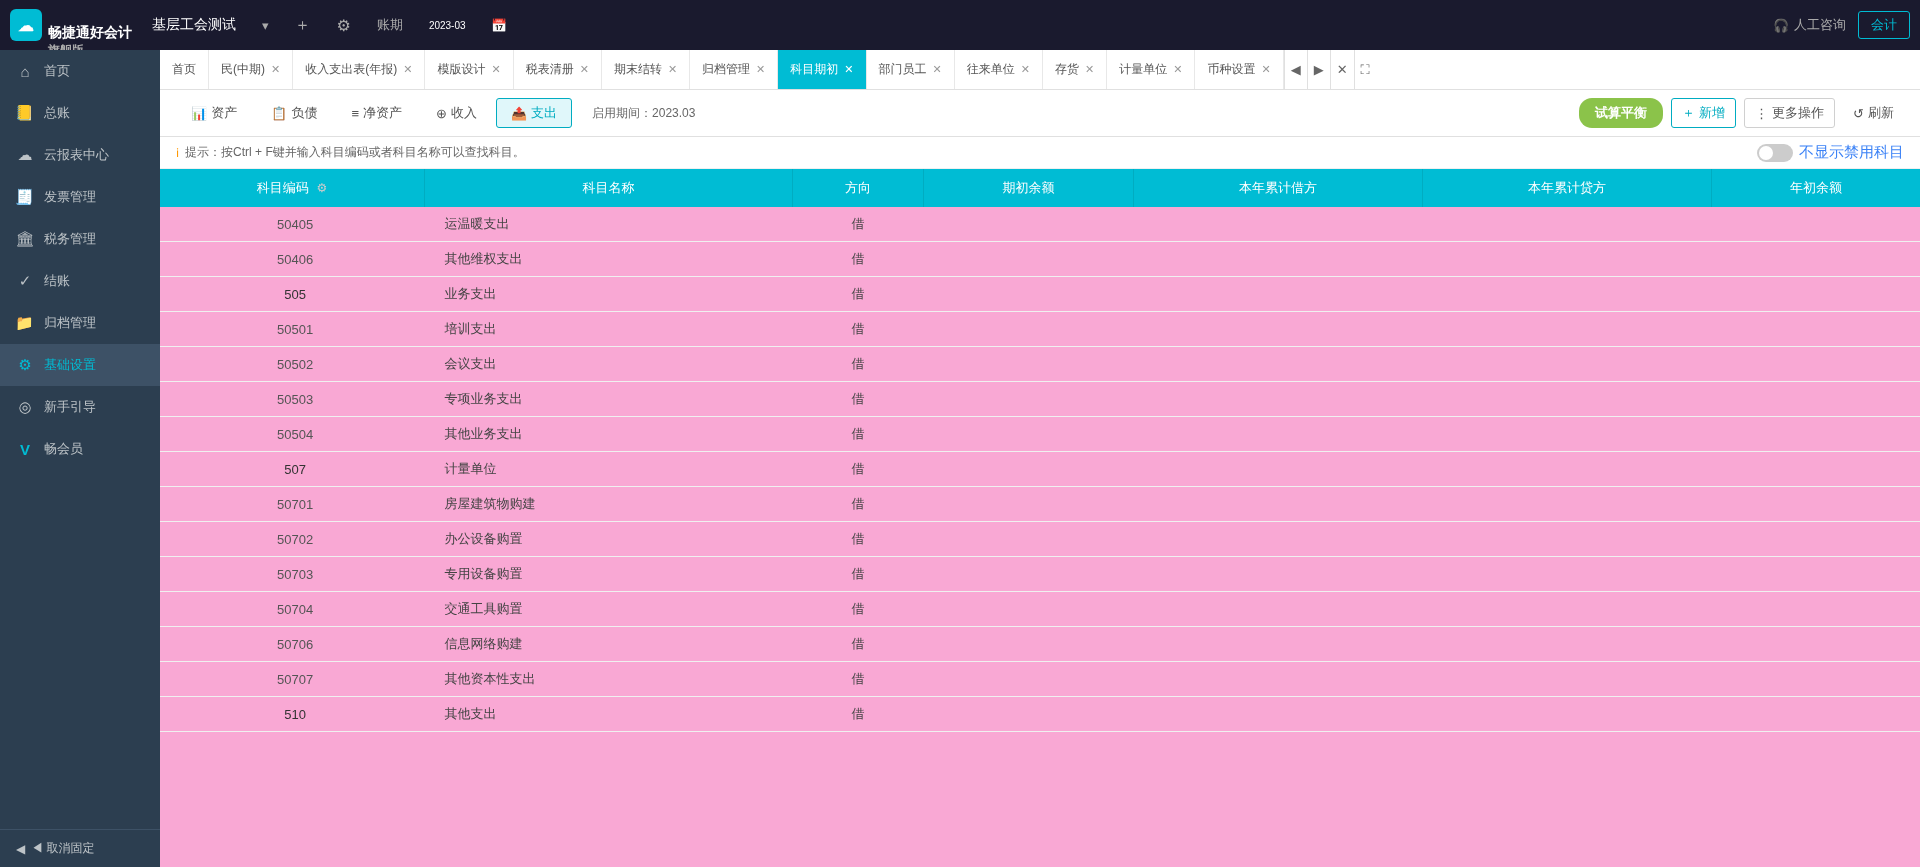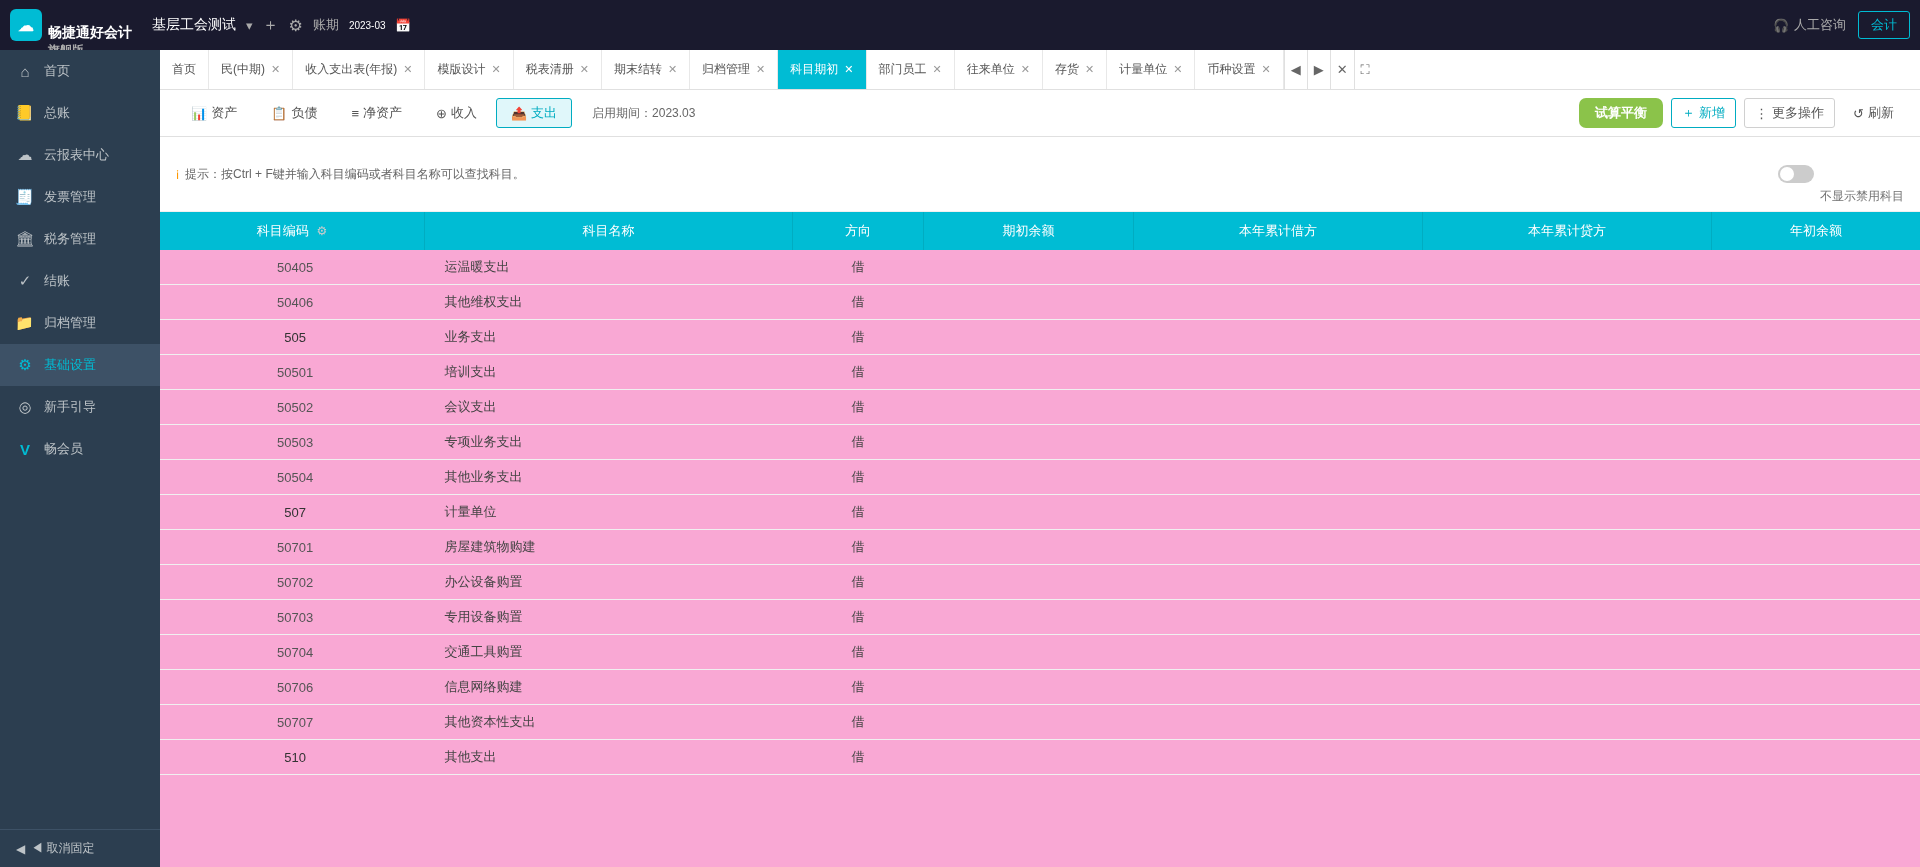--- a/index.html
+++ b/index.html
@@ -11,21 +11,21 @@
     .main-area { display: flex; flex: 1; overflow: hidden; }
     .sidebar { width: 160px; background: #2c3e50; flex-shrink: 0; display: flex; flex-direction: column; }
     .content-area { flex: 1; display: flex; flex-direction: column; overflow: hidden; }
 
     
     .app-logo { display: flex; align-items: center; gap: 6px; color: white; font-weight: bold; font-size: 14px; }
     .logo-icon { width: 32px; height: 32px; background: #00bcd4; border-radius: 6px; display: flex; align-items: center; justify-content: center; color: white; font-size: 16px; }
     .logo-text { display: flex; flex-direction: column; }
     .logo-main { font-size: 14px; color: white; font-weight: bold; margin-top: 32px; }
     .logo-sub { font-size: 12px; color: #aaa; }
-    .top-bar-mid { display: flex; align-items: center; gap: 10px; flex: 1; margin-left: 10px; }
+    .top-bar-mid { display: flex; align-items: center; gap: 26px; flex: 1; margin-left: 10px; }
     .company-name { color: white; font-size: 14px; }
     .dropdown-arrow { color: #aaa; }
     .add-btn { color: #aaa; font-size: 16px; }
     .settings-btn { color: #aaa; font-size: 16px; }
     .period-label { color: #aaa; font-size: 13px; }
     .period-value { color: white; font-size: 10px; }
     .calendar-icon { color: #00bcd4; }
     .top-bar-right { display: flex; align-items: center; gap: 12px; margin-left: auto; }
     .support-btn { display: flex; align-items: center; gap: 4px; color: #aaa; font-size: 13px; }
     .account-btn { border: 1px solid #00bcd4; color: #00bcd4; padding: 4px 12px; border-radius: 3px; font-size: 13px; background: transparent; cursor: pointer; }
@@ -43,32 +43,32 @@
     .sidebar-item.active { background: #3d5166; color: #00bcd4; }
     .sidebar-icon { width: 18px; height: 18px; display: flex; align-items: center; justify-content: center; font-size: 15px; }
     .sidebar-bottom { margin-top: auto; border-top: 1px solid #3d5166; padding: 10px 16px; color: #bdc3c7; font-size: 12px; cursor: pointer; display: flex; align-items: center; gap: 6px; }
 
     
     .category-tabs { display: flex; align-items: center; padding: 8px 16px; background: #fff; border-bottom: 1px solid #e0e0e0; flex-shrink: 0; gap: 4px; }
     .cat-tab { display: flex; align-items: center; gap: 4px; padding: 5px 14px; border-radius: 3px; cursor: pointer; font-size: 13px; color: #555; border: 1px solid transparent; }
     .cat-tab.active { background: #e0f7fa; color: #00acc1; border-color: #00acc1; }
     .period-info { margin-left: 16px; color: #666; font-size: 12px; }
     .toolbar-right { margin-left: auto; display: flex; align-items: center; gap: 8px; }
-    .btn-calc { background: #8bc34a; color: white; padding: 6px 16px; border-radius: 7px; border: none; cursor: pointer; font-size: 13px; font-weight: bold; }
+    .btn-calc { background: #8bc34a; color: white; padding: 6px 16px; border-radius: 13px; border: none; cursor: pointer; font-size: 13px; font-weight: bold; }
     .btn-add { display: flex; align-items: center; gap: 4px; color: #00acc1; cursor: pointer; font-size: 13px; padding: 5px 10px; border: 1px solid #00acc1; border-radius: 3px; }
     .btn-more { display: flex; align-items: center; gap: 4px; color: #555; cursor: pointer; font-size: 13px; padding: 5px 10px; border: 1px solid #d0d0d0; border-radius: 3px; }
     .btn-refresh { display: flex; align-items: center; gap: 4px; color: #555; cursor: pointer; font-size: 13px; padding: 5px 10px; }
 
     
     .notice-bar { display: flex; align-items: center; padding: 6px 16px; background: #fff; border-bottom: 1px solid #f0f0f0; font-size: 12px; color: #666; flex-shrink: 0; }
     .notice-icon { color: #ff9800; margin-right: 6px; }
     .toggle-right { margin-left: auto; display: flex; align-items: center; gap: 6px; }
     .toggle-switch { width: 36px; height: 18px; background: #ccc; border-radius: 9px; position: relative; cursor: pointer; }
     .toggle-switch .knob { width: 14px; height: 14px; background: white; border-radius: 50%; position: absolute; top: 2px; left: 2px; transition: left 0.2s; }
-    .toggle-label { font-size: 12px; color: #737373; margin-top: 45px; }
+    .toggle-label { font-size: 15px; color: #3b82f6; }
 
     
     .table-container { flex: 1; overflow-y: auto; background: #f9a8d4; }
     table { width: 100%; border-collapse: collapse; }
     thead tr { background: #00bcd4; color: white; }
     thead th { padding: 10px 8px; text-align: center; font-size: 13px; font-weight: normal; border-right: 1px solid #00acc1; white-space: nowrap; }
     thead th:last-child { border-right: none; }
     tbody tr { border-bottom: 1px solid #f0f0f0; }
     tbody td { padding: 8px 10px; text-align: center; font-size: 13px; color: #444; }
     tbody td:first-child { color: #333; padding-left: 16px; }

